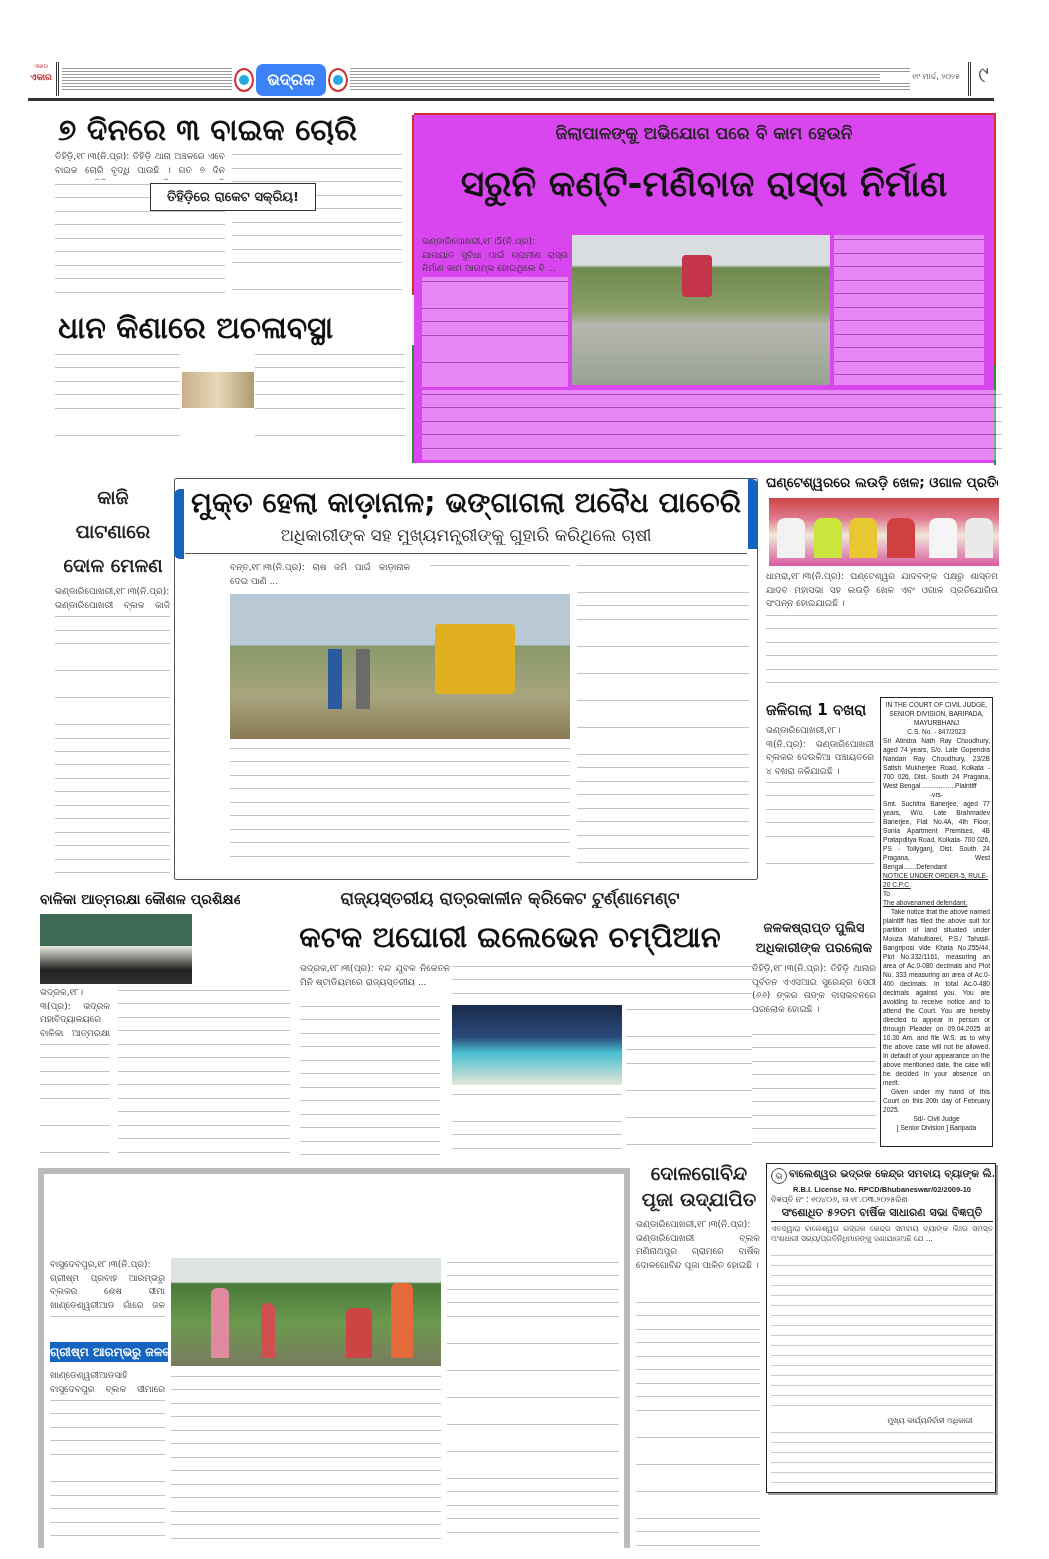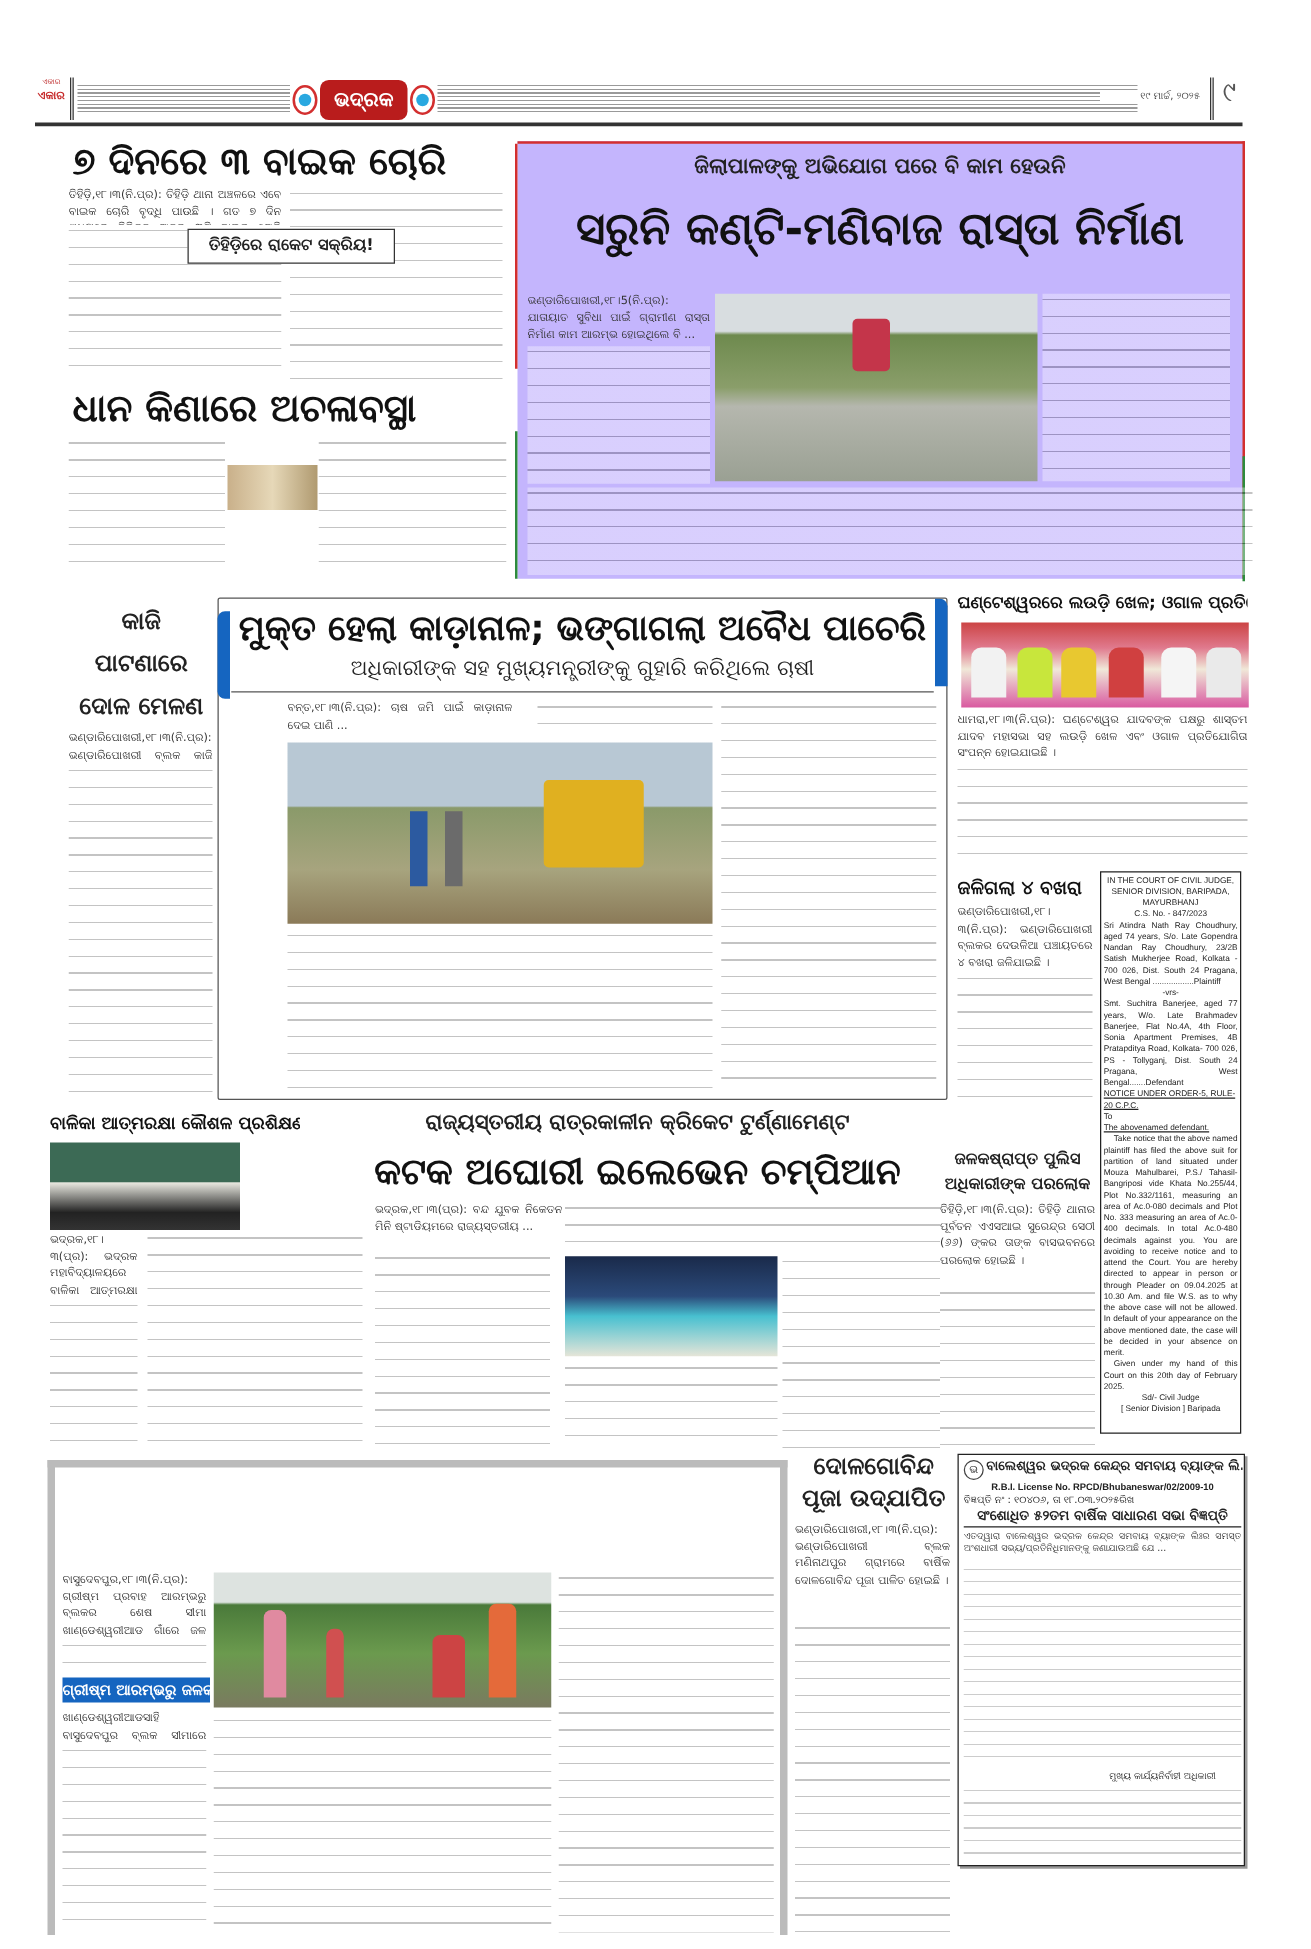--- a/index.html
+++ b/index.html
@@ -16,21 +16,21 @@
 <div class="abs" style="left:28px;top:60px;width:966px;height:40px">
   <div class="abs" style="left:0;top:2px;width:26px;height:34px;text-align:center">
     <div style="font-size:6px;color:#b22;line-height:8px">ଏକାର</div>
     <div style="font-size:9px;color:#c62828;font-weight:bold;line-height:14px;overflow:hidden;height:14px">ଏକାର ୧୦୪</div>
   </div>
   <div class="abs" style="left:28px;top:2px;width:3px;height:34px;border-left:1px solid #333;border-right:1px solid #333"></div>
   <div class="abs" style="left:34px;top:8px;width:170px;height:22px;background:repeating-linear-gradient(to bottom,#999 0,#999 1px,#fff 1px,#fff 3px)"></div>
   <div class="abs" style="left:206px;top:8px;width:20px;height:24px;border:2px solid #d32f2f;border-radius:50%;background:#fff">
     <div style="width:10px;height:10px;margin:5px auto;border-radius:50%;background:#29a8e0"></div>
   </div>
-  <div class="abs" style="left:228px;top:4px;width:70px;height:32px;background:#b91c1c;border-radius:7px;color:#fff;text-align:center;font-size:16px;line-height:32px;font-weight:bold">ଭଦ୍ରକ</div>
+  <div class="abs" style="left:228px;top:4px;width:70px;height:32px;background:#3b82f6;border-radius:7px;color:#fff;text-align:center;font-size:16px;line-height:32px;font-weight:bold">ଭଦ୍ରକ</div>
   <div class="abs" style="left:300px;top:8px;width:20px;height:24px;border:2px solid #d32f2f;border-radius:50%;background:#fff">
     <div style="width:10px;height:10px;margin:5px auto;border-radius:50%;background:#29a8e0"></div>
   </div>
   <div class="abs" style="left:322px;top:8px;width:560px;height:22px;background:repeating-linear-gradient(to bottom,#999 0,#999 1px,#fff 1px,#fff 3px)"></div>
   <div class="abs" style="left:852px;top:12px;width:80px;font-size:8px;color:#444;background:#fff;text-align:right">୧୯ ମାର୍ଚ୍ଚ, ୨୦୨୫</div>
   <div class="abs" style="left:940px;top:2px;width:3px;height:34px;border-left:1px solid #333;border-right:1px solid #333"></div>
   <div class="abs" style="left:950px;top:2px;font-size:22px;color:#555">୯</div>
   <div class="abs" style="left:0;top:38px;width:966px;height:3px;background:#333"></div>
 </div>
 
@@ -38,21 +38,21 @@
 <div class="abs txt" style="left:55px;top:150px;width:170px;height:30px">ତିହିଡ଼ି,୧୮।୩(ନି.ପ୍ର): ତିହିଡ଼ି ଥାନା ଅଞ୍ଚଳରେ ଏବେ ବାଇକ ଚୋରି ବୃଦ୍ଧି ପାଉଛି । ଗତ ୭ ଦିନ ମଧ୍ୟରେ ବିଭିନ୍ନ ସ୍ଥାନରୁ ୩ଟି ବାଇକ ଚୋରି ହୋଇଥିବା ଖବର ମିଳିଛି ।</div>
 <div class="abs lines" style="left:55px;top:180px;width:170px;height:125px;opacity:.35"></div>
 <div class="abs lines" style="left:232px;top:150px;width:170px;height:155px;opacity:.35"></div>
 <div class="abs" style="left:150px;top:183px;width:166px;height:28px;border:1px solid #333;background:#fff;font-size:13px;font-weight:bold;text-align:center;line-height:26px;white-space:nowrap;overflow:hidden">ତିହିଡ଼ିରେ ରାକେଟ ସକ୍ରିୟ!</div>
 
 <div class="abs hd" style="left:58px;top:308px;width:350px;font-size:30px;line-height:40px">ଧାନ କିଣାରେ ଅଚଳାବସ୍ଥା</div>
 <div class="abs lines" style="left:55px;top:350px;width:125px;height:110px;opacity:.35"></div>
 <div class="abs ph" style="left:182px;top:372px;width:72px;height:36px;background:linear-gradient(90deg,#c9b08a,#e6d8b8,#b09a70)"></div>
 <div class="abs lines" style="left:255px;top:350px;width:150px;height:110px;opacity:.35"></div>
 
-<div class="abs" style="left:414px;top:113px;width:582px;height:350px;background:#c4b5fd;border-top:2px solid #d32f2f;border-right:2px solid #d32f2f">
+<div class="abs" style="left:414px;top:113px;width:582px;height:350px;background:#d946ef;border-top:2px solid #d32f2f;border-right:2px solid #d32f2f">
   <div class="abs" style="left:-2px;top:0;width:2px;height:180px;background:#d32f2f"></div>
   <div class="abs" style="left:-2px;top:230px;width:2px;height:118px;background:#2e8b3e"></div>
   <div class="abs" style="right:-2px;top:250px;width:2px;height:100px;background:#2e8b3e"></div>
   <div class="abs" style="left:0;top:8px;width:580px;text-align:center;font-size:17px;font-weight:bold;color:#222">ଜିଲାପାଳଙ୍କୁ ଅଭିଯୋଗ ପରେ ବି କାମ ହେଉନି</div>
   <div class="abs hd" style="left:0;top:40px;width:580px;text-align:center;font-size:36px;line-height:58px">ସରୁନି କଣ୍ଟି-ମଣିବାଜ ରାସ୍ତା ନିର୍ମାଣ</div>
   <div class="abs txt" style="left:8px;top:120px;width:146px;height:40px">ଭଣ୍ଡାରିପୋଖରୀ,୧୮।5(ନି.ପ୍ର): ଯାତାୟାତ ସୁବିଧା ପାଇଁ ଗ୍ରାମୀଣ ରାସ୍ତା ନିର୍ମାଣ କାମ ଆରମ୍ଭ ହୋଇଥିଲେ ବି ...</div>
   <div class="abs lines" style="left:8px;top:162px;width:146px;height:110px;opacity:.35"></div>
   <div class="abs ph" style="left:158px;top:120px;width:258px;height:150px;background:linear-gradient(180deg,#d8dde0 0,#d8dde0 20%,#6e8a4e 22%,#8a9e6a 50%,#b5b7ae 60%,#9aa093 100%)">
     <div style="position:absolute;left:110px;top:20px;width:30px;height:42px;background:#c4354a;border-radius:4px"></div>
   </div>
@@ -86,21 +86,21 @@
   <div style="position:absolute;left:8px;top:20px;width:28px;height:40px;background:#f2f2f2;border-radius:8px 8px 0 0"></div>
   <div style="position:absolute;left:45px;top:20px;width:28px;height:40px;background:#c8e63c;border-radius:8px 8px 0 0"></div>
   <div style="position:absolute;left:80px;top:20px;width:28px;height:40px;background:#e8c830;border-radius:8px 8px 0 0"></div>
   <div style="position:absolute;left:118px;top:20px;width:28px;height:40px;background:#d04040;border-radius:8px 8px 0 0"></div>
   <div style="position:absolute;left:160px;top:20px;width:28px;height:40px;background:#f5f5f5;border-radius:8px 8px 0 0"></div>
   <div style="position:absolute;left:196px;top:20px;width:28px;height:40px;background:#eaeaea;border-radius:8px 8px 0 0"></div>
 </div>
 <div class="abs txt" style="left:766px;top:570px;width:232px;height:41px">ଧାମରା,୧୮।୩(ନି.ପ୍ର): ଘଣ୍ଟେଶ୍ୱର ଯାଦବଙ୍କ ପକ୍ଷରୁ ଶାସ୍ତମ ଯାଦବ ମହାସଭା ସହ ଲଉଡ଼ି ଖେଳ ଏବଂ ଓଗାଳ ପ୍ରତିଯୋଗିତା ସଂପନ୍ନ ହୋଇଯାଇଛି ।</div>
 <div class="abs lines" style="left:766px;top:611px;width:232px;height:80px;opacity:.35"></div>
 
-<div class="abs hd" style="left:766px;top:698px;width:110px;font-size:15px;line-height:24px">ଜଳିଗଲା ୪ ବଖରା</div>
+<div class="abs hd" style="left:766px;top:698px;width:110px;font-size:15px;line-height:24px">ଜଳିଗଲା 1 ବଖରା</div>
 <div class="abs txt" style="left:766px;top:724px;width:108px;height:54px">ଭଣ୍ଡାରିପୋଖରୀ,୧୮।୩(ନି.ପ୍ର): ଭଣ୍ଡାରିପୋଖରୀ ବ୍ଲକର ଦେଉଳିଆ ପଞ୍ଚାୟତରେ ୪ ବଖରା ଜଳିଯାଇଛି ।</div>
 <div class="abs lines" style="left:766px;top:778px;width:108px;height:110px;opacity:.35"></div>
 
 <div class="abs" style="left:880px;top:697px;width:113px;height:450px;border:1px solid #222;padding:2px;font-family:'Liberation Sans',sans-serif;font-size:6.6px;line-height:9px;color:#222;overflow:hidden">
   <div style="text-align:center">IN THE COURT OF CIVIL JUDGE, SENIOR DIVISION, BARIPADA, MAYURBHANJ</div>
   <div style="text-align:center">C.S. No. - 847/2023</div>
   <div style="text-align:justify">Sri Atindra Nath Ray Choudhury, aged 74 years, S/o. Late Gopendra Nandan Ray Choudhury, 23/2B Satish Mukherjee Road, Kolkata - 700 026, Dist. South 24 Pragana, West Bengal ..................Plaintiff</div>
   <div style="text-align:center">-vrs-</div>
   <div style="text-align:justify">Smt. Suchitra Banerjee, aged 77 years, W/o. Late Brahmadev Banerjee, Flat No.4A, 4th Floor, Sonia Apartment Premises, 4B Pratapditya Road, Kolkata- 700 026, PS - Tollyganj, Dist. South 24 Pragana, West Bengal.......Defendant</div>
   <div style="text-decoration:underline">NOTICE UNDER ORDER-5, RULE-20 C.P.C.</div>

